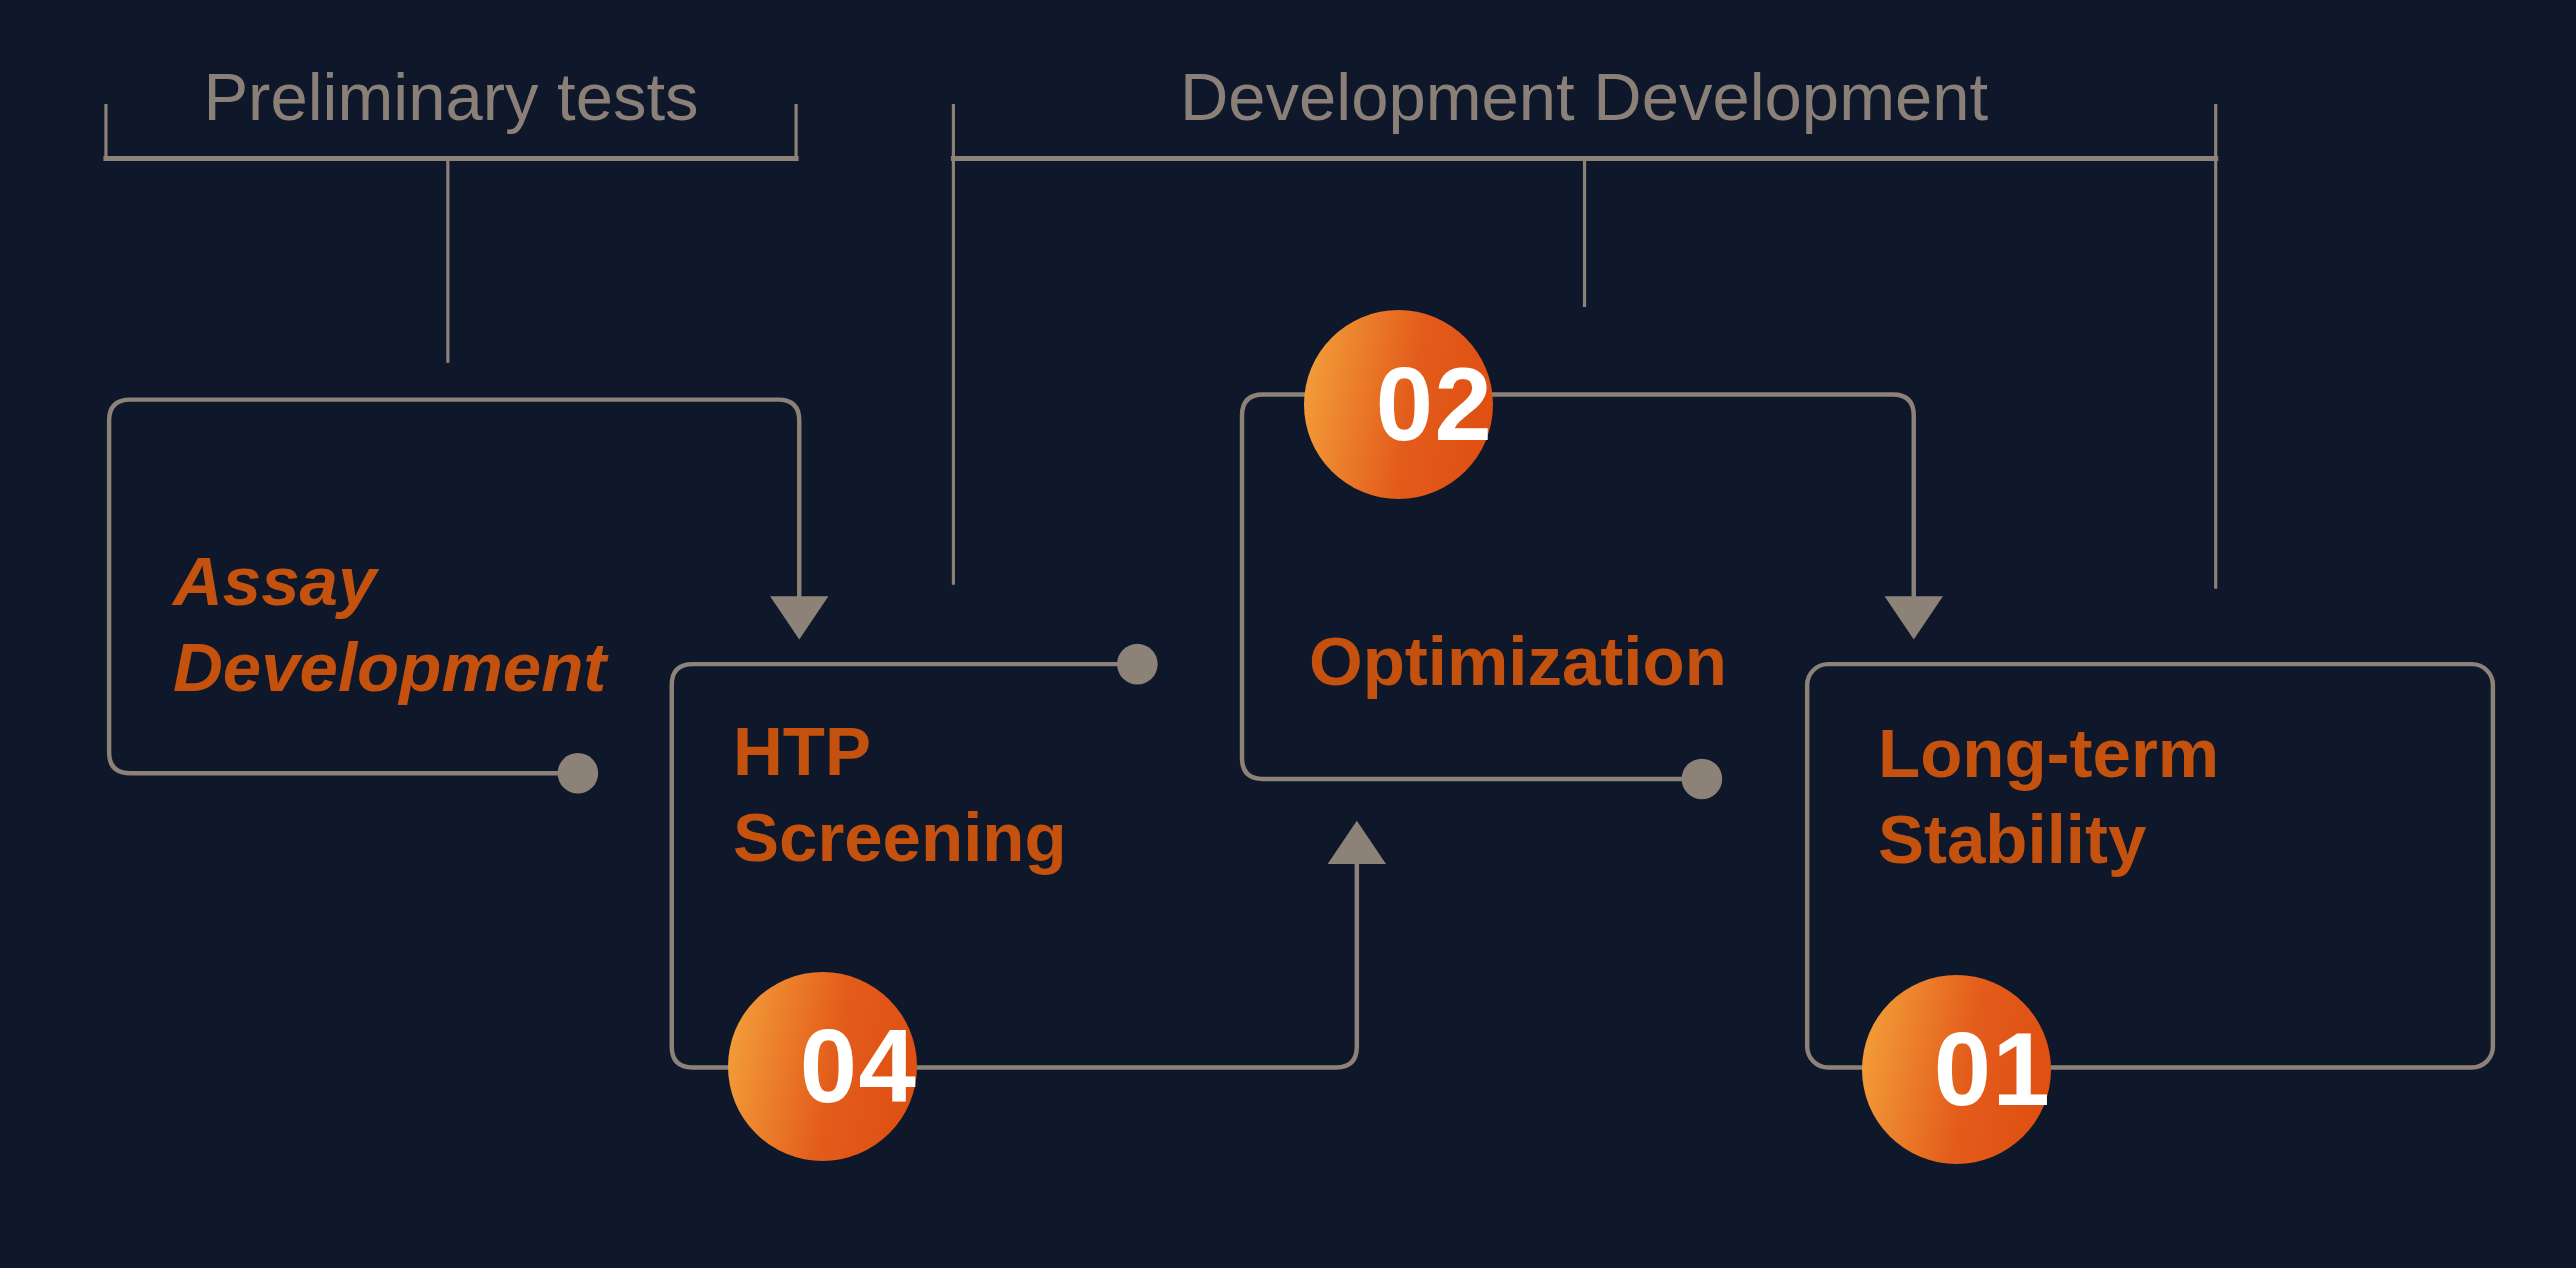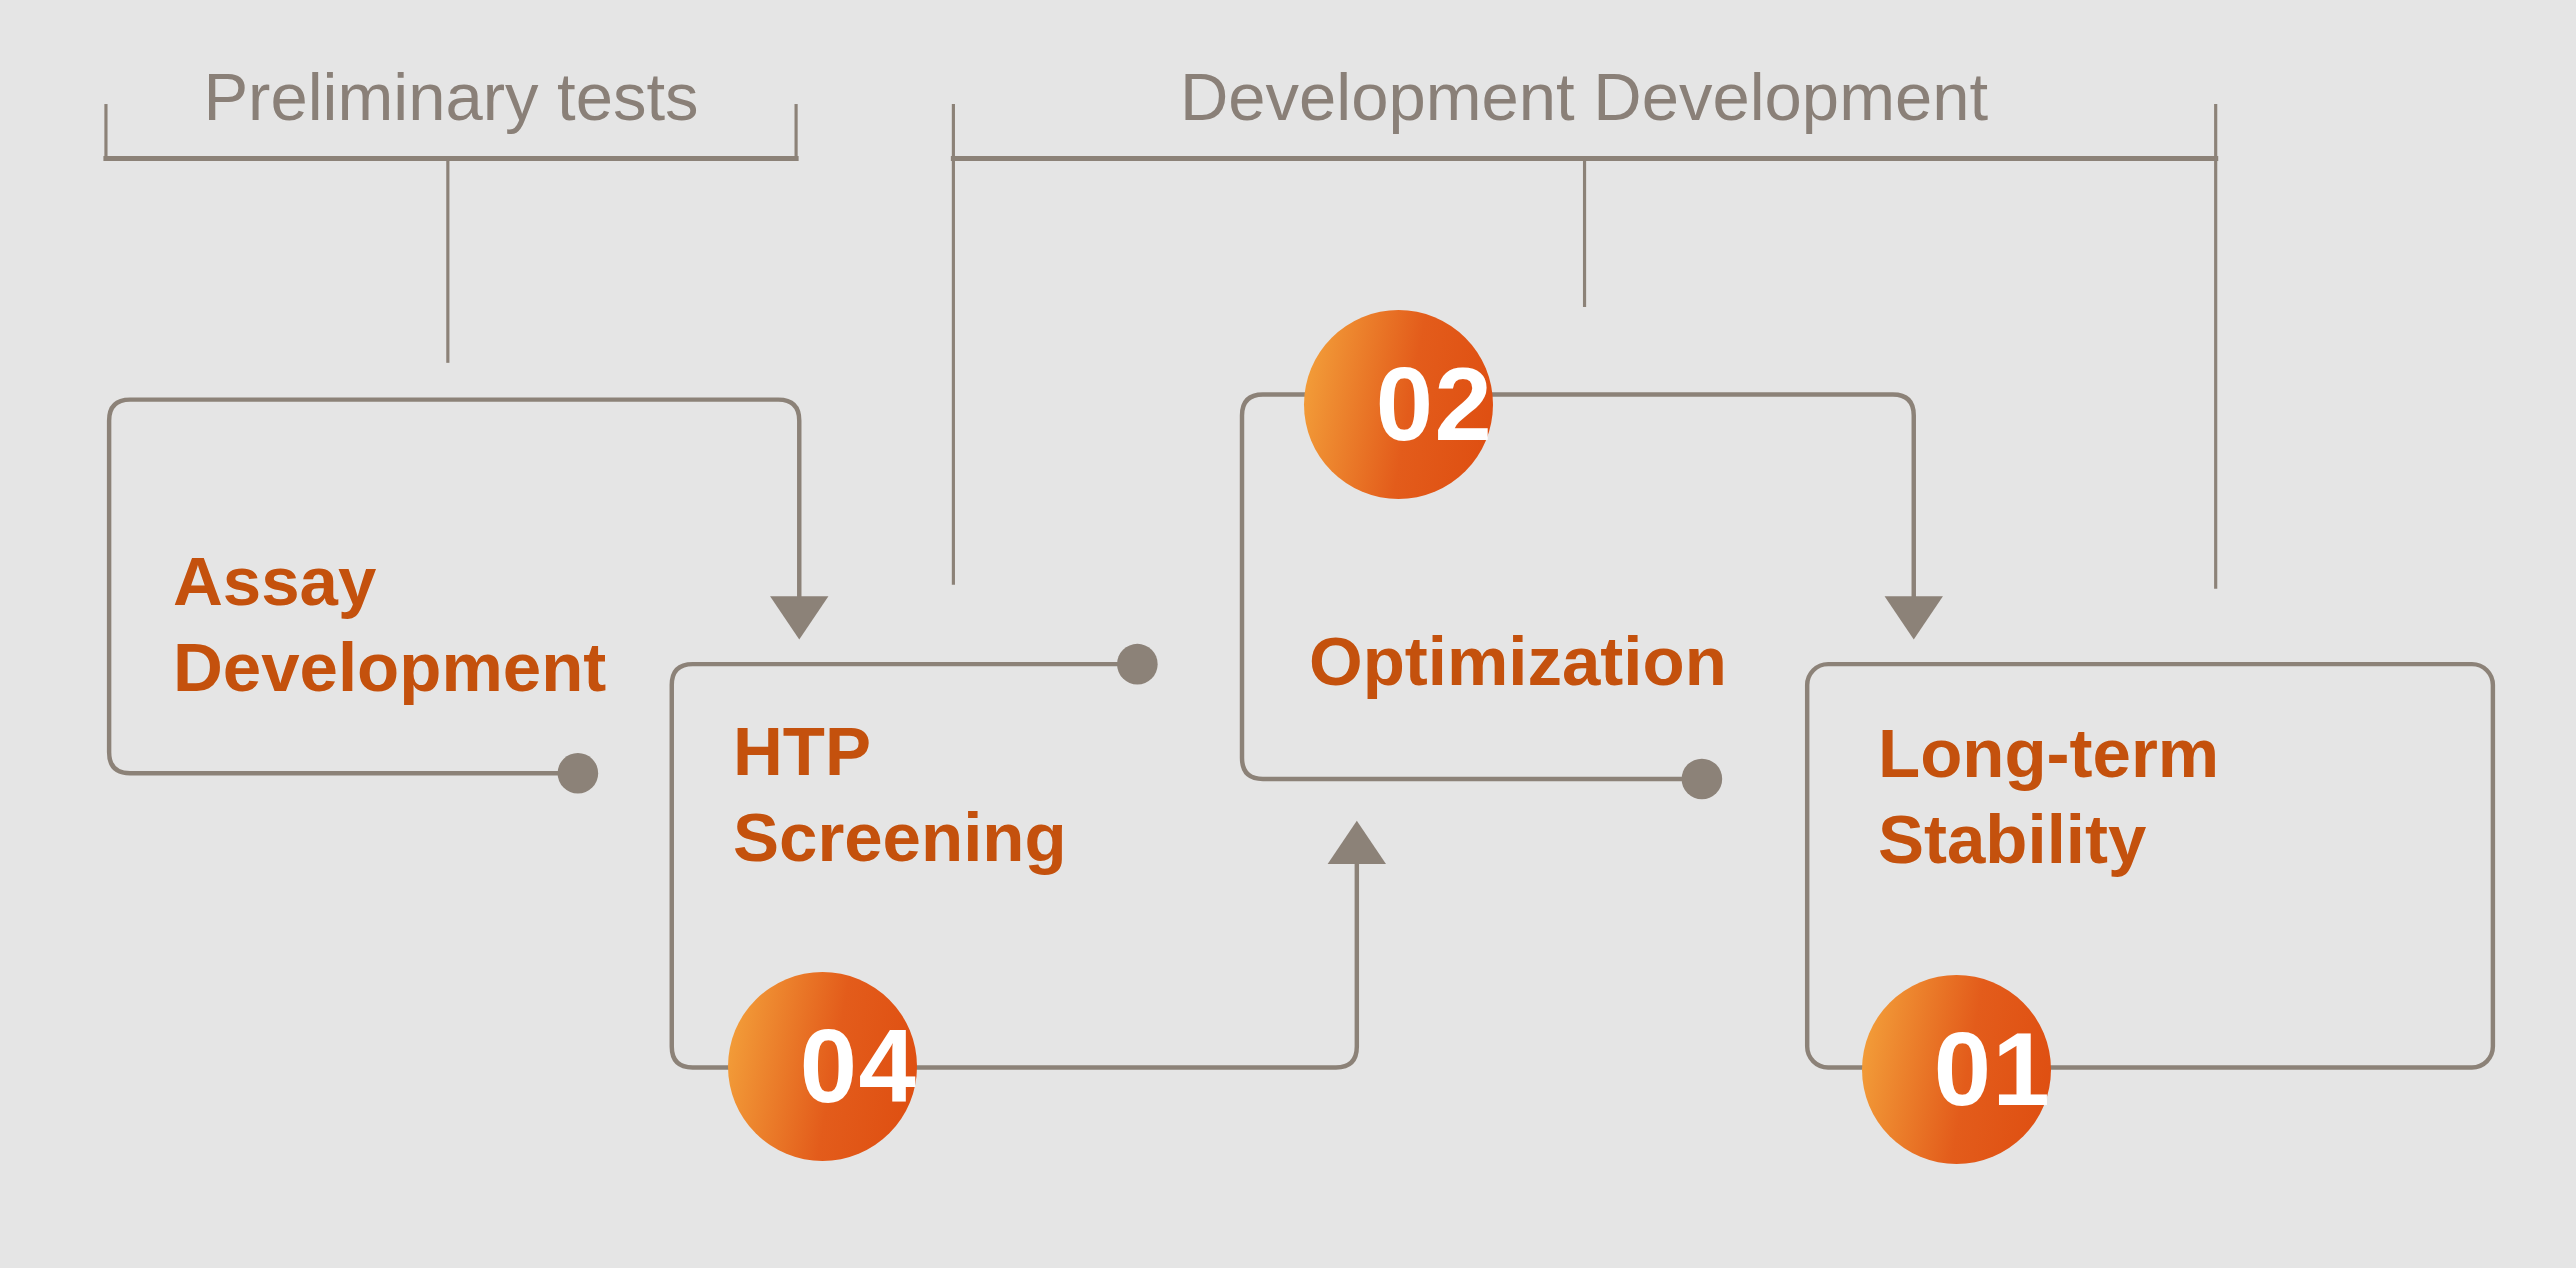--- a/index.html
+++ b/index.html
@@ -1,19 +1,19 @@
 <!DOCTYPE html>
 <html style="--line-color: #8C8278; --label-gray: #8A8078; --accent-orange: #C4510D; --badge-a: #F4A43C; --badge-b: #E35C1B; --badge-c: #DE4D10; --badge-text: #FFFFFF;font-size:10px"><head>
 <meta charset="utf-8">
 <style>
   html,body{margin:0;padding:0;background:#ffffff;}
   .canvas{
     position:relative;
     width:2576px;height:1268px;
-    background:#e5e5e5;
+    background:#0f172a;
     overflow:hidden;
     font-family:"Liberation Sans",sans-serif;
   }
   svg.lines{position:absolute;left:0;top:0;}
   .connector{stroke:var(--line-color);fill:none;}
   .w5{stroke-width:5px;}
   .w8{stroke-width:8px;}
   .box{stroke:var(--line-color);stroke-width:7px;fill:none;stroke-linejoin:round;stroke-linecap:round;}
   .arrowhead{fill:var(--line-color);stroke:none;}
   .dot{fill:var(--line-color);stroke:none;}
@@ -73,21 +73,21 @@
     <path class="box" d="M2683,1228 H1991 Q1958,1228 1958,1195 V655 Q1958,622 1991,622 H2984 Q3017,622 3017,655 V942"></path>
     <polygon class="arrowhead" points="2971,940 3063,940 3017,1008"></polygon>
     <circle class="dot" cx="2683" cy="1228" r="32"></circle>
 
     <rect class="box" x="2849" y="1047" width="1081" height="636" rx="33"></rect>
   </svg>
 
   <div class="phase-label" style="left:106px;top:60px;width:690px;">Preliminary tests</div>
   <div class="phase-label" style="left:953px;top:60px;width:1262px;">Development Development</div>
 
-  <div class="step-label" style="left:173px;top:539px;">Assay
+  <div class="step-label" style="left:173px;top:539px;font-style:italic;">Assay
 Development</div>
   <div class="step-label" style="left:733px;top:709px;">HTP
 Screening</div>
   <div class="step-label" style="left:1309px;top:619px;">Optimization</div>
   <div class="step-label" style="left:1878px;top:711px;">Long-term
 Stability</div>
 
   <div class="badge" style="left:728px;top:972px;">
     <span>04</span>
   </div>

